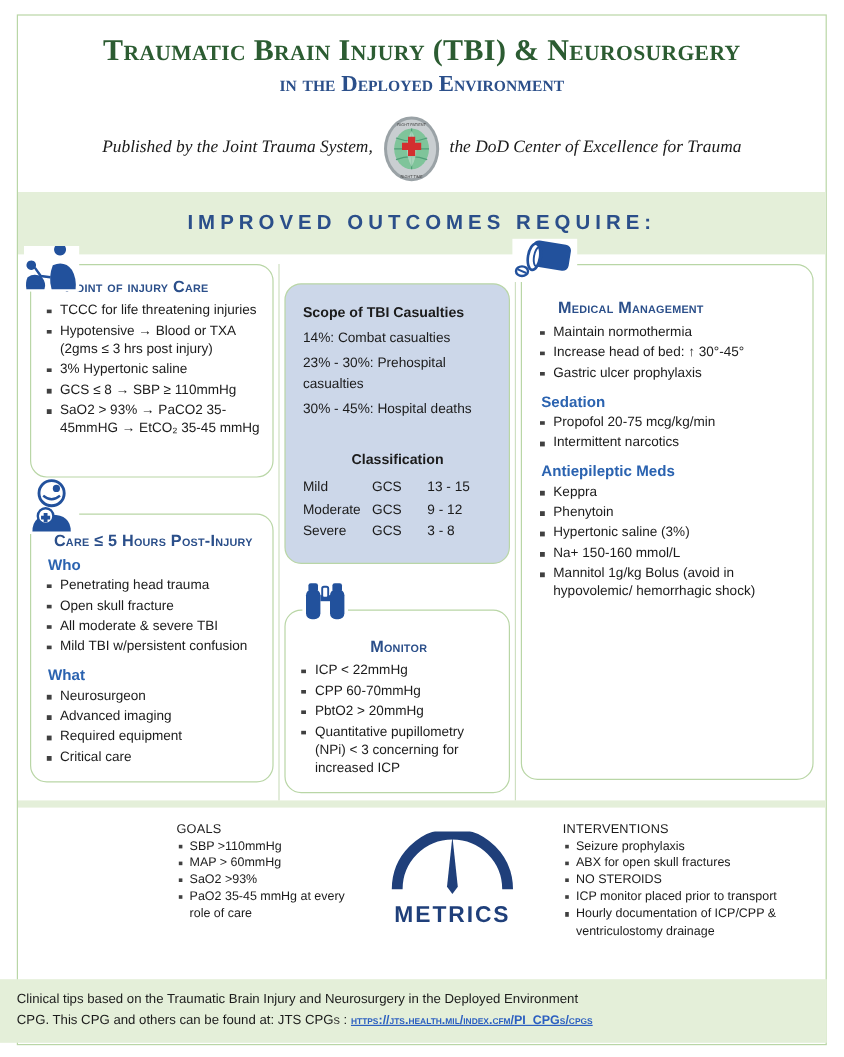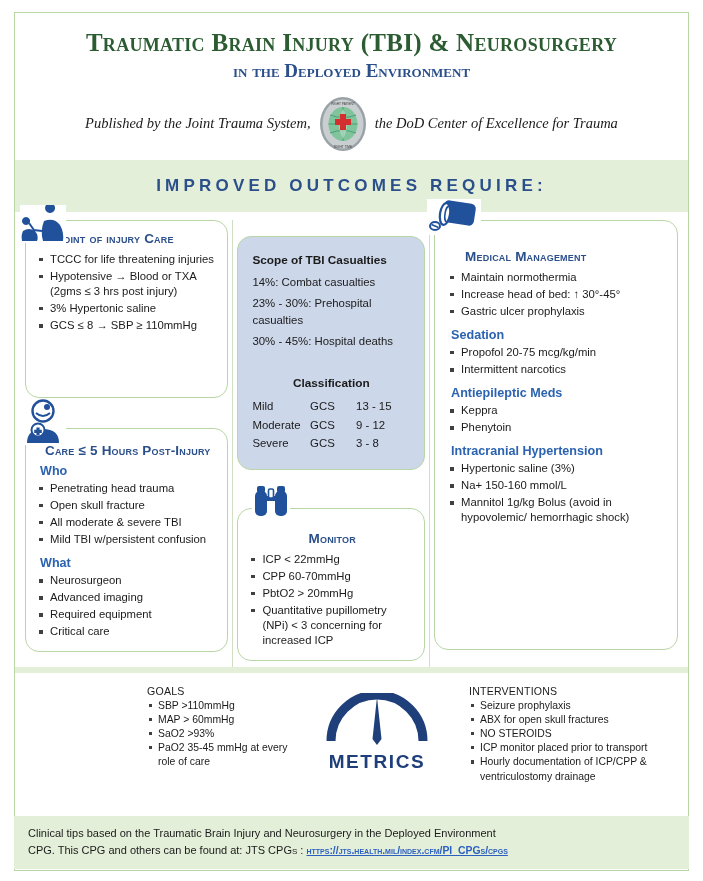--- a/index.html
+++ b/index.html
@@ -170,21 +170,21 @@
     content: ""; position: absolute; left: 2px; top: 5px;
     width: 3.2px; height: 3.2px; background: #404040;
   }
   .metrics-word {
     font-size: 19px; font-weight: bold; color: #1f3f7a;
     letter-spacing: 1.6px; margin-top: 2px;
   }
 
   
   .footer {
-    position: absolute; left: 14px; right: 14px; bottom: 12px;
+    position: absolute; left: 0; right: 14px; bottom: 12px;
     background: #e4efd9;
     padding: 9px 14px 10px 14px;
     font-size: 11px; color: #1b1b1b; line-height: 1.55;
   }
   .footer .smallcaps { font-variant: small-caps; font-size: 11px; }
   .footer a.link {
     color: #2b5fc0; text-decoration: underline;
     font-variant: small-caps; font-weight: bold; font-size: 10.4px;
   }
   .nowrap { white-space: nowrap; }
@@ -233,20 +233,21 @@
           <path d="M6 20 a4 4 0 1 1 .1 0 z" fill="#22519c"></path>
           <path d="M3 26 q6 -4 12 0 q4 5 2 10 h-15 q-1 -6 1 -10 z" fill="#22519c"></path>
           <path d="M9 18 l5 7 l8 1" stroke="#22519c" stroke-width="2" fill="none"></path>
         </svg>
         <div class="card-title indent-l">Point of injury Care</div>
         <ul class="bul">
           <li>TCCC for life threatening injuries</li>
           <li>Hypotensive → Blood or TXA (2gms ≤ 3 hrs post injury)</li>
           <li>3% Hypertonic saline</li>
           <li>GCS ≤ 8 → SBP ≥ 110mmHg</li>
+          <li>SaO2 &gt; 93% → PaCO2 35-45mmHG → EtCO₂ 35-45 mmHg</li>
         </ul>
       </div>
 
       <div class="card" style="margin-top:30px; min-height:205px;">
         <svg class="card-icon" style="left:-4px; top:-30px; width:44px; height:46px;" viewBox="0 0 44 46">
           <circle cx="21" cy="12" r="10.5" fill="none" stroke="#22519c" stroke-width="2.4"></circle>
           <circle cx="25" cy="8" r="3" fill="#22519c"></circle>
           <path d="M14 14 q7 6 14 0" stroke="#22519c" stroke-width="2" fill="none"></path>
           <path d="M5 44 q0 -14 16 -14 q16 0 16 14 z" fill="#22519c"></path>
           <circle cx="16" cy="31" r="6.5" fill="#ffffff" stroke="#22519c" stroke-width="2"></circle>
@@ -343,21 +344,20 @@
           <li>Propofol 20-75 mcg/kg/min</li>
           <li>Intermittent narcotics</li>
         </ul>
 
         <div class="sub-head">Antiepileptic Meds</div>
         <ul class="bul">
           <li>Keppra</li>
           <li>Phenytoin</li>
         </ul>
 
-        <div class="sub-head">Intracranial Hypertension</div>
         <ul class="bul">
           <li>Hypertonic saline (3%)</li>
           <li>Na+ 150-160 mmol/L</li>
           <li>Mannitol 1g/kg Bolus (avoid in hypovolemic/ hemorrhagic shock)</li>
         </ul>
       </div>
     </div>
   </div>
 
   <div class="metrics-sep"></div>

